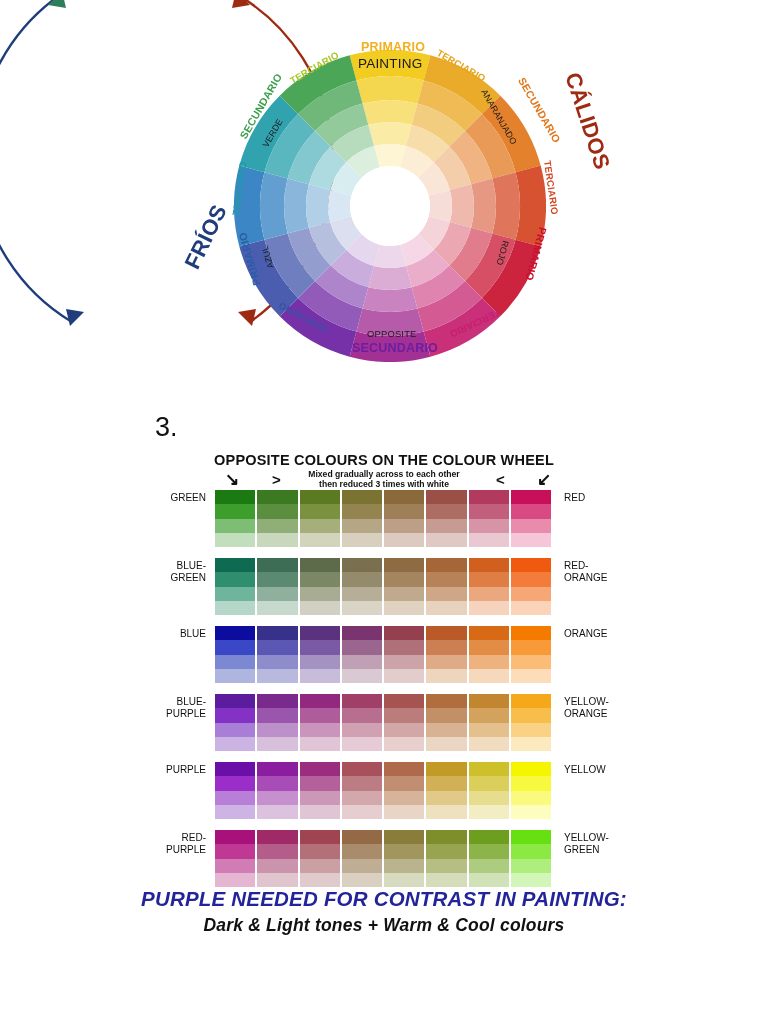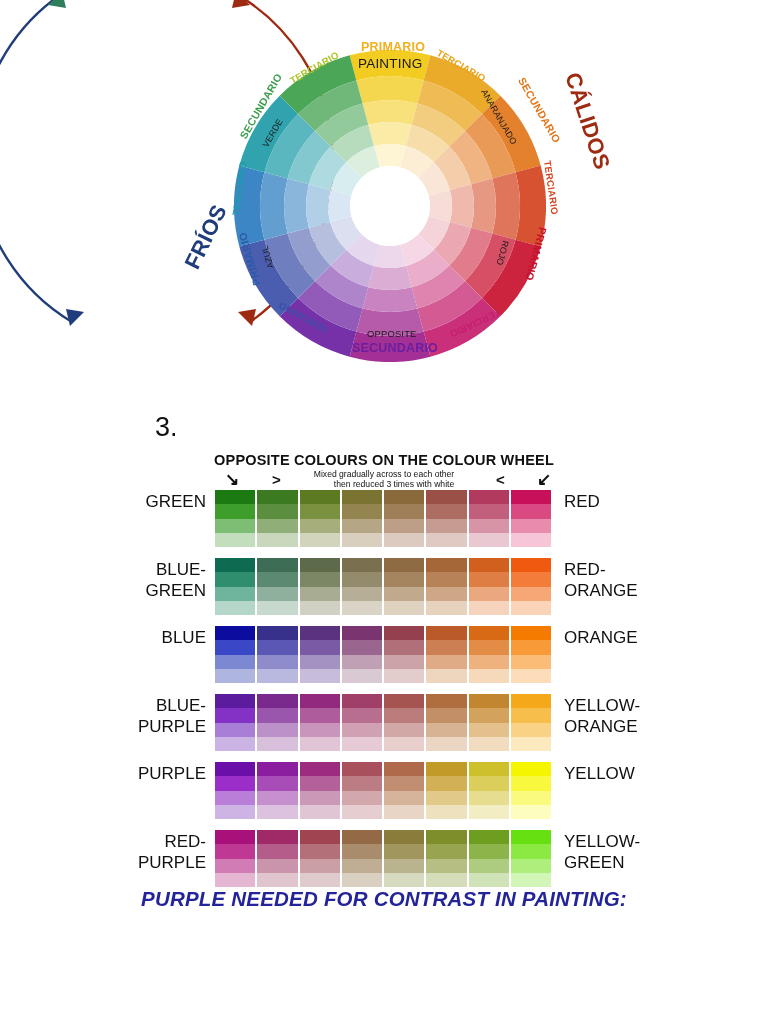--- a/index.html
+++ b/index.html
@@ -19,35 +19,35 @@
   #sec3{position:absolute;left:0;top:404px;width:768px;}
   #sec3-head{position:absolute;left:155px;top:8px;display:flex;align-items:baseline;gap:12px;}
   #sec3-num{font-size:27px;font-weight:500;color:#111;}
   #sec3-title{font-size:22.5px;font-weight:500;color:#111;letter-spacing:.3px;
       border-bottom:2px solid #111;padding-bottom:1px;}
   #sec3-sub{position:absolute;left:0;top:48px;width:768px;text-align:center;
       font-size:14.5px;font-weight:bold;color:#111;letter-spacing:.2px;}
 
   #annot-row{position:absolute;left:215px;top:66px;width:338px;height:22px;}
   #annot-text{position:absolute;left:50%;top:0;transform:translateX(-50%);
-      text-align:right;font-size:8.6px;font-weight:normal;color:#111;line-height:1.15;
+      text-align:center;font-size:8.6px;font-weight:bold;color:#111;line-height:1.15;
       white-space:nowrap;}
   .mark{position:absolute;font-weight:bold;color:#111;}
   #mk-a{left:10px;top:-1px;font-size:17px;}
   #mk-b{left:57px;top:1px;font-size:15px;}
   #mk-c{left:281px;top:1px;font-size:15px;}
   #mk-d{left:322px;top:-1px;font-size:17px;}
 
   #grid{position:absolute;left:215px;top:86px;width:338px;}
   .grid-row{position:relative;height:57px;margin-bottom:11px;display:flex;}
   .col{flex:1 1 0;display:flex;flex-direction:column;margin-right:2px;}
   .col:last-child{margin-right:0;}
   .cell{flex:1 1 0;}
 
-  .side-label{position:absolute;font-size:17px;font-weight:500;color:#111;
+  .side-label{position:absolute;font-size:10px;font-weight:500;color:#111;
       line-height:1.22;white-space:pre-line;}
   .side-left{right:100%;margin-right:9px;text-align:right;top:2px;}
   .side-right{left:100%;margin-left:11px;text-align:left;top:2px;}
 
   
   #footer{position:absolute;left:0;top:886px;width:768px;text-align:center;}
   .f-line{font-style:italic;font-weight:bold;letter-spacing:.2px;}
   .f-blue{color:#24249a;font-size:20.5px;line-height:1.28;}
   .f-dark{color:#111;font-size:17.5px;line-height:1.5;}
 </style>
@@ -505,13 +505,14 @@
           <div class="cell" style="background: rgb(210, 245, 184);"></div>
         </div>
         <div class="side-label side-right">YELLOW-
 GREEN</div>
       </div>
     </div>
 </div>
 
 <div id="footer">
   <div class="f-line f-blue">PURPLE NEEDED FOR CONTRAST IN PAINTING:</div>
+  <div class="f-line f-dark">Dark &amp; Light tones    +    Warm &amp; Cool colours</div>
 </div>
 
 </body></html>

